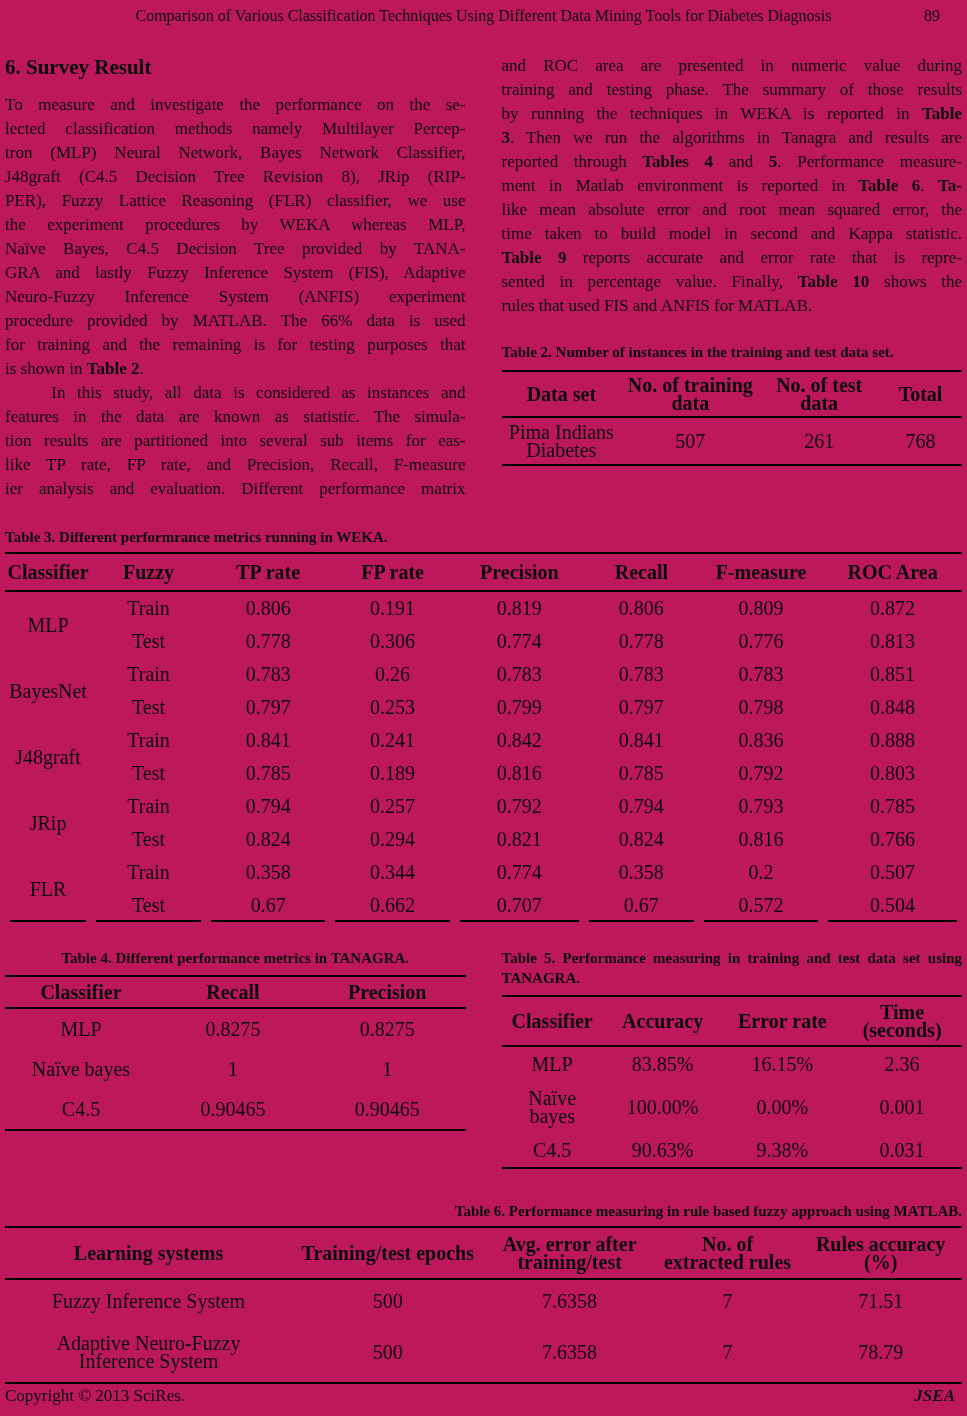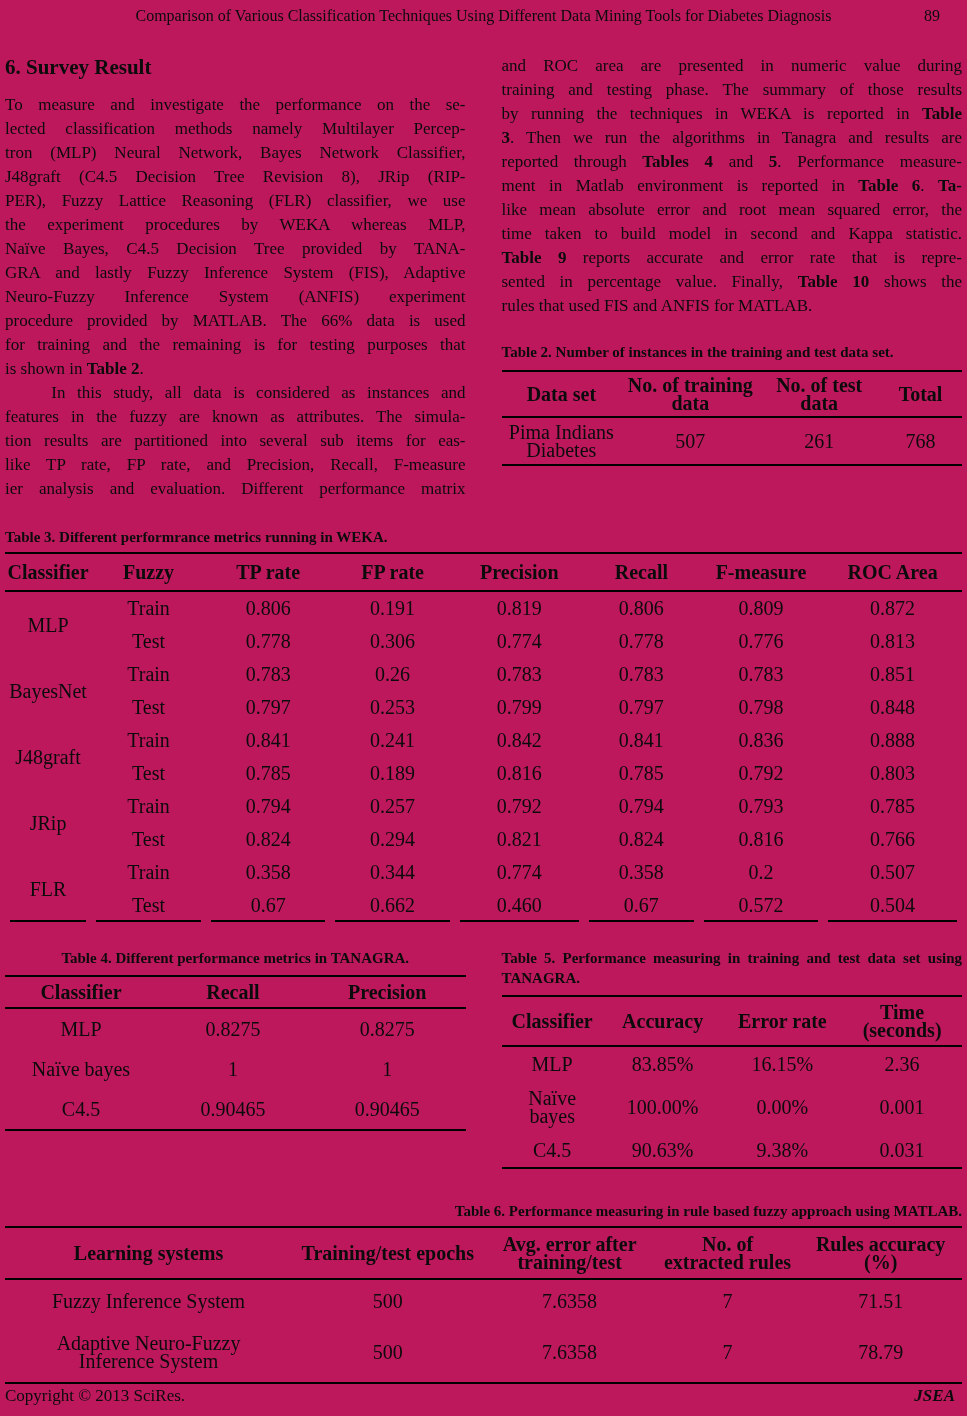--- a/index.html
+++ b/index.html
@@ -88,21 +88,21 @@
           <div class="line">the experiment procedures by WEKA whereas MLP,</div>
           <div class="line">Naïve Bayes, C4.5 Decision Tree provided by TANA-</div>
           <div class="line">GRA and lastly Fuzzy Inference System (FIS), Adaptive</div>
           <div class="line">Neuro-Fuzzy Inference System (ANFIS) experiment</div>
           <div class="line">procedure provided by MATLAB. The 66% data is used</div>
           <div class="line">for training and the remaining is for testing purposes that</div>
           <div class="line"><span>is shown in </span><b>Table 2</b><span>.</span></div>
         </div>
       <div class="para" data-justify-last="true">
           <div class="line">&nbsp;&nbsp;&nbsp;&nbsp;In this study, all data is considered as instances and</div>
-          <div class="line">features in the fuzzy are known as attributes. The simula-</div>
+          <div class="line">features in the data are known as statistic. The simula-</div>
           <div class="line">tion results are partitioned into several sub items for eas-</div>
           <div class="line">like TP rate, FP rate, and Precision, Recall, F-measure</div>
           <div class="line">ier analysis and evaluation. Different performance matrix</div>
         </div>
     </div>
     <div class="col">
       <div class="para">
           <div class="line">and ROC area are presented in numeric value during</div>
           <div class="line">training and testing phase. The summary of those results</div>
           <div class="line"><span>by running the techniques in WEKA is reported in </span><b>Table</b></div>
@@ -254,21 +254,21 @@
           <td>0.344</td>
           <td>0.774</td>
           <td>0.358</td>
           <td>0.2</td>
           <td>0.507</td>
         </tr>
         <tr>
           <td class="seg">Test</td>
           <td class="seg">0.67</td>
           <td class="seg">0.662</td>
-          <td class="seg">0.460</td>
+          <td class="seg">0.707</td>
           <td class="seg">0.67</td>
           <td class="seg">0.572</td>
           <td class="seg">0.504</td>
         </tr>
       </tbody>
   </table>
 
   <div class="cols tables-row">
     <div class="col">
       <div class="caption cap-t4">Table 4. Different performance metrics in TANAGRA.</div>

